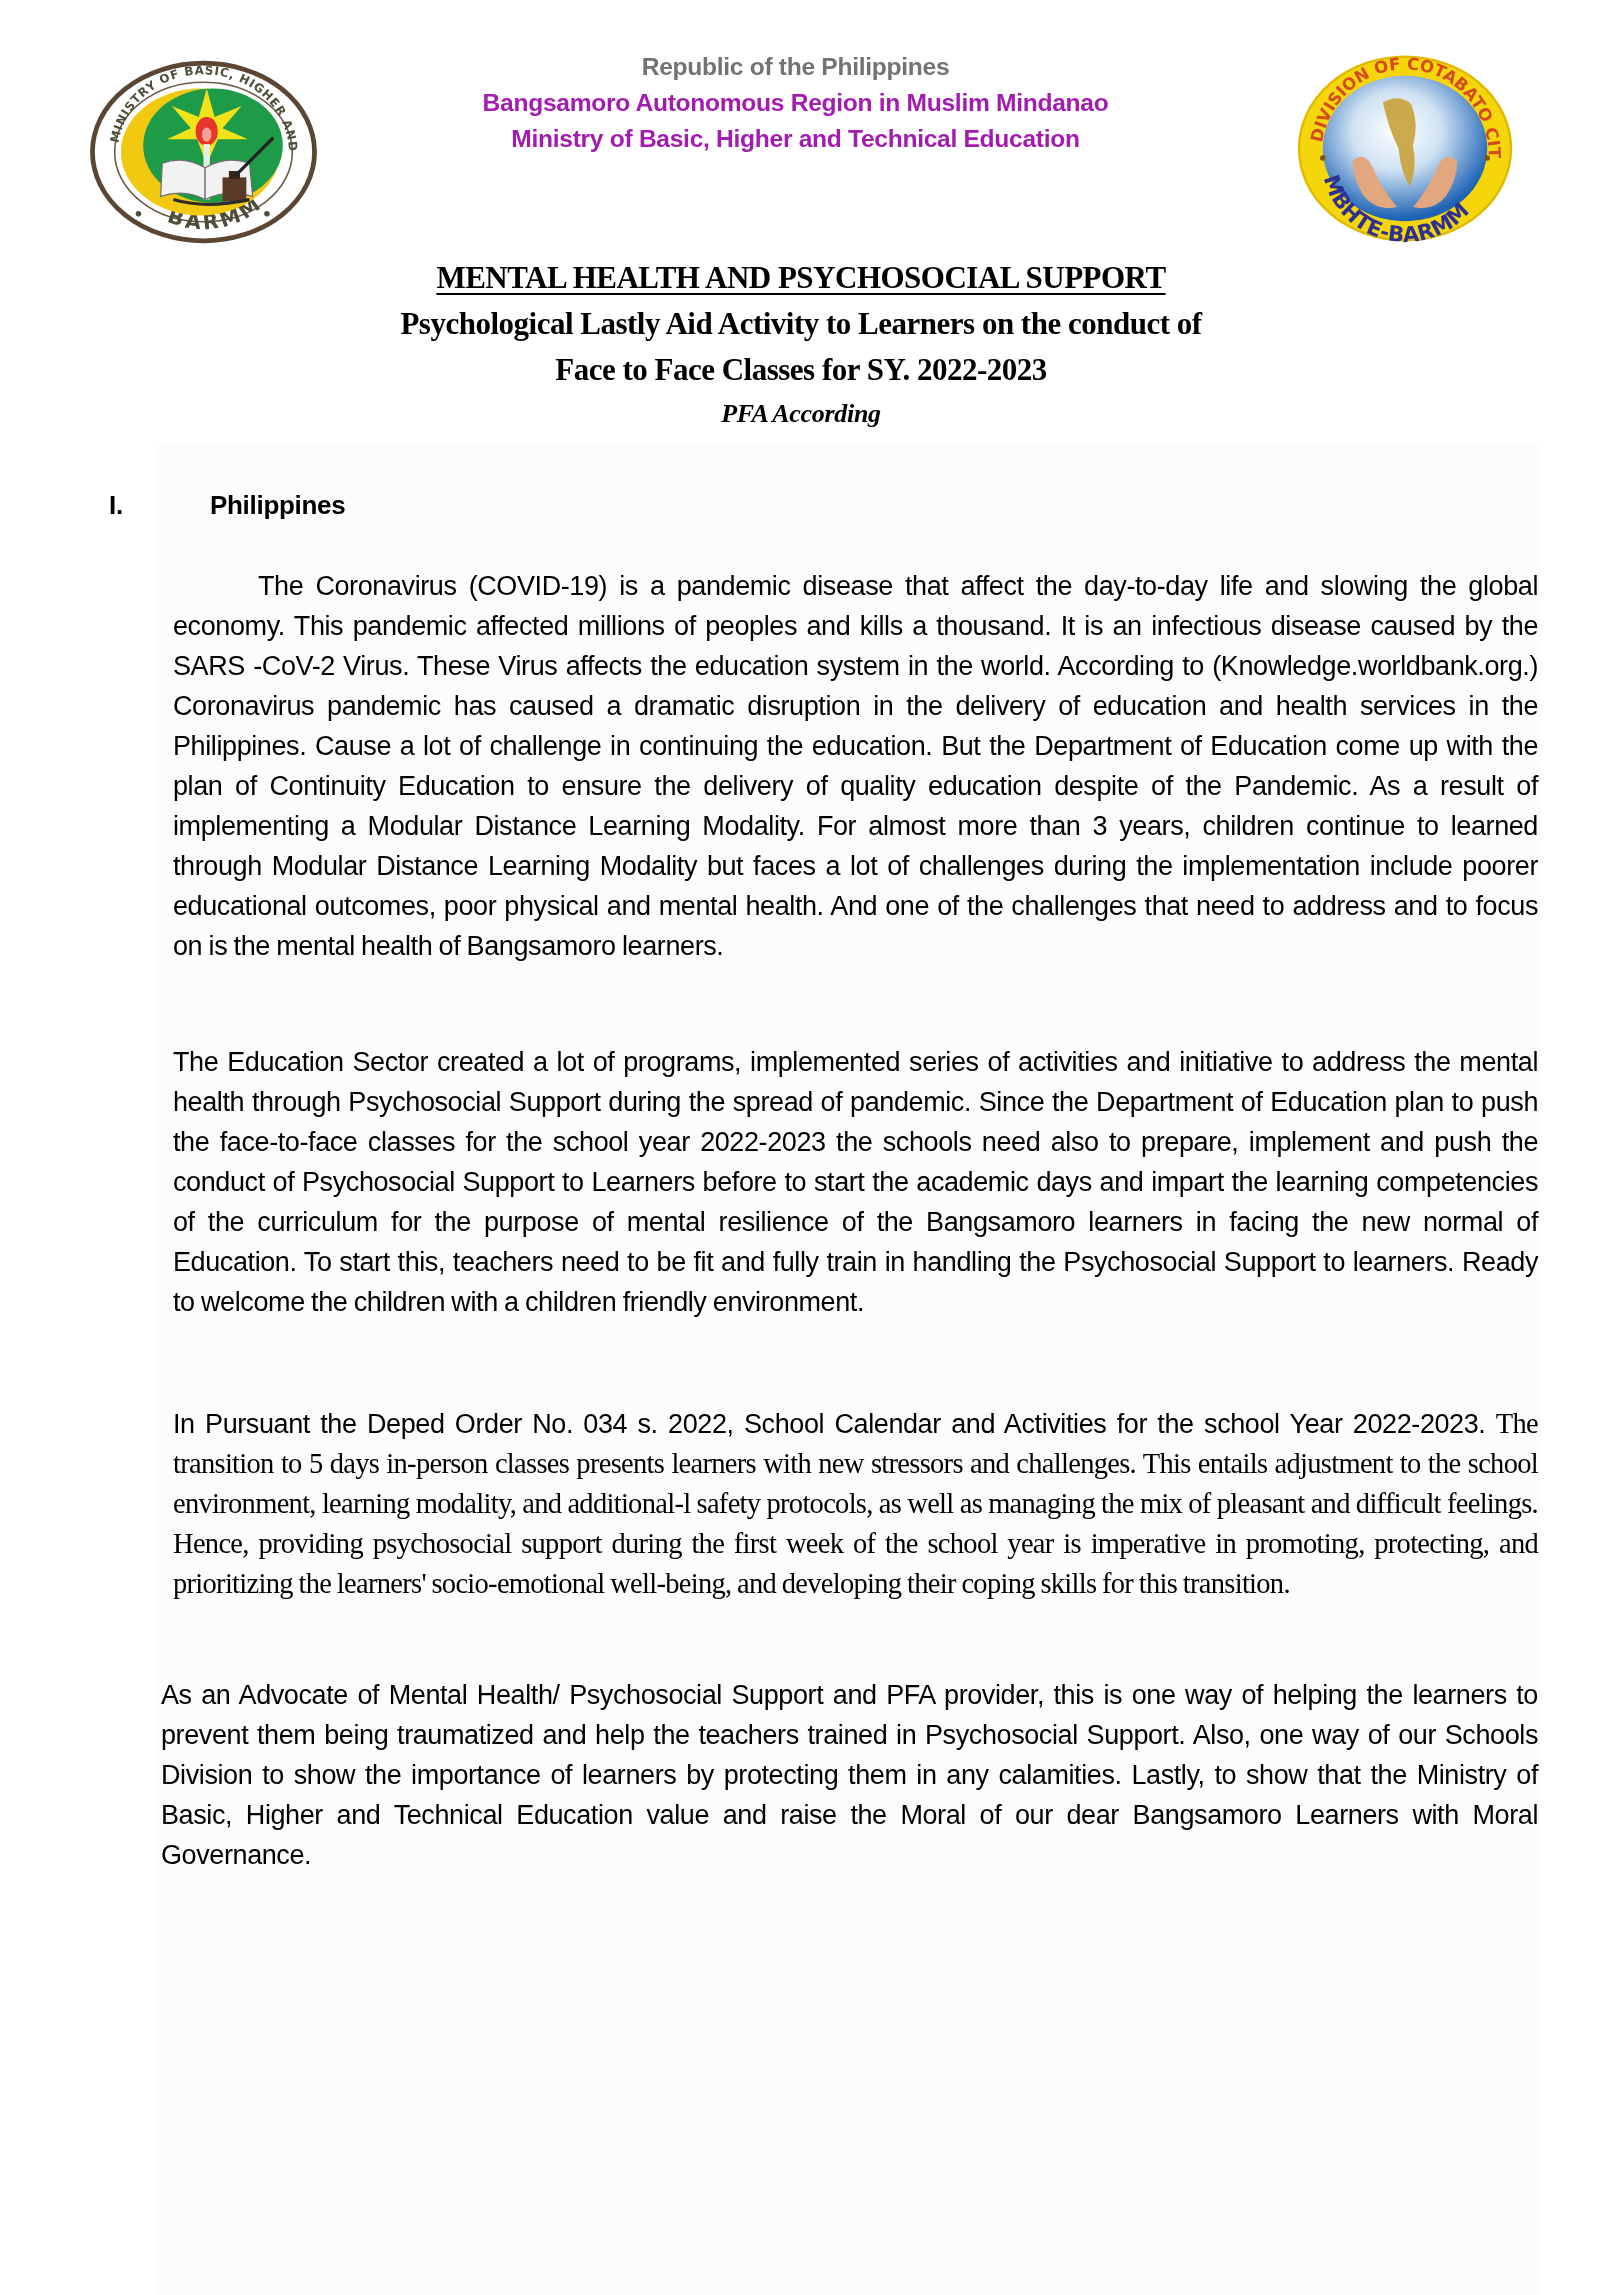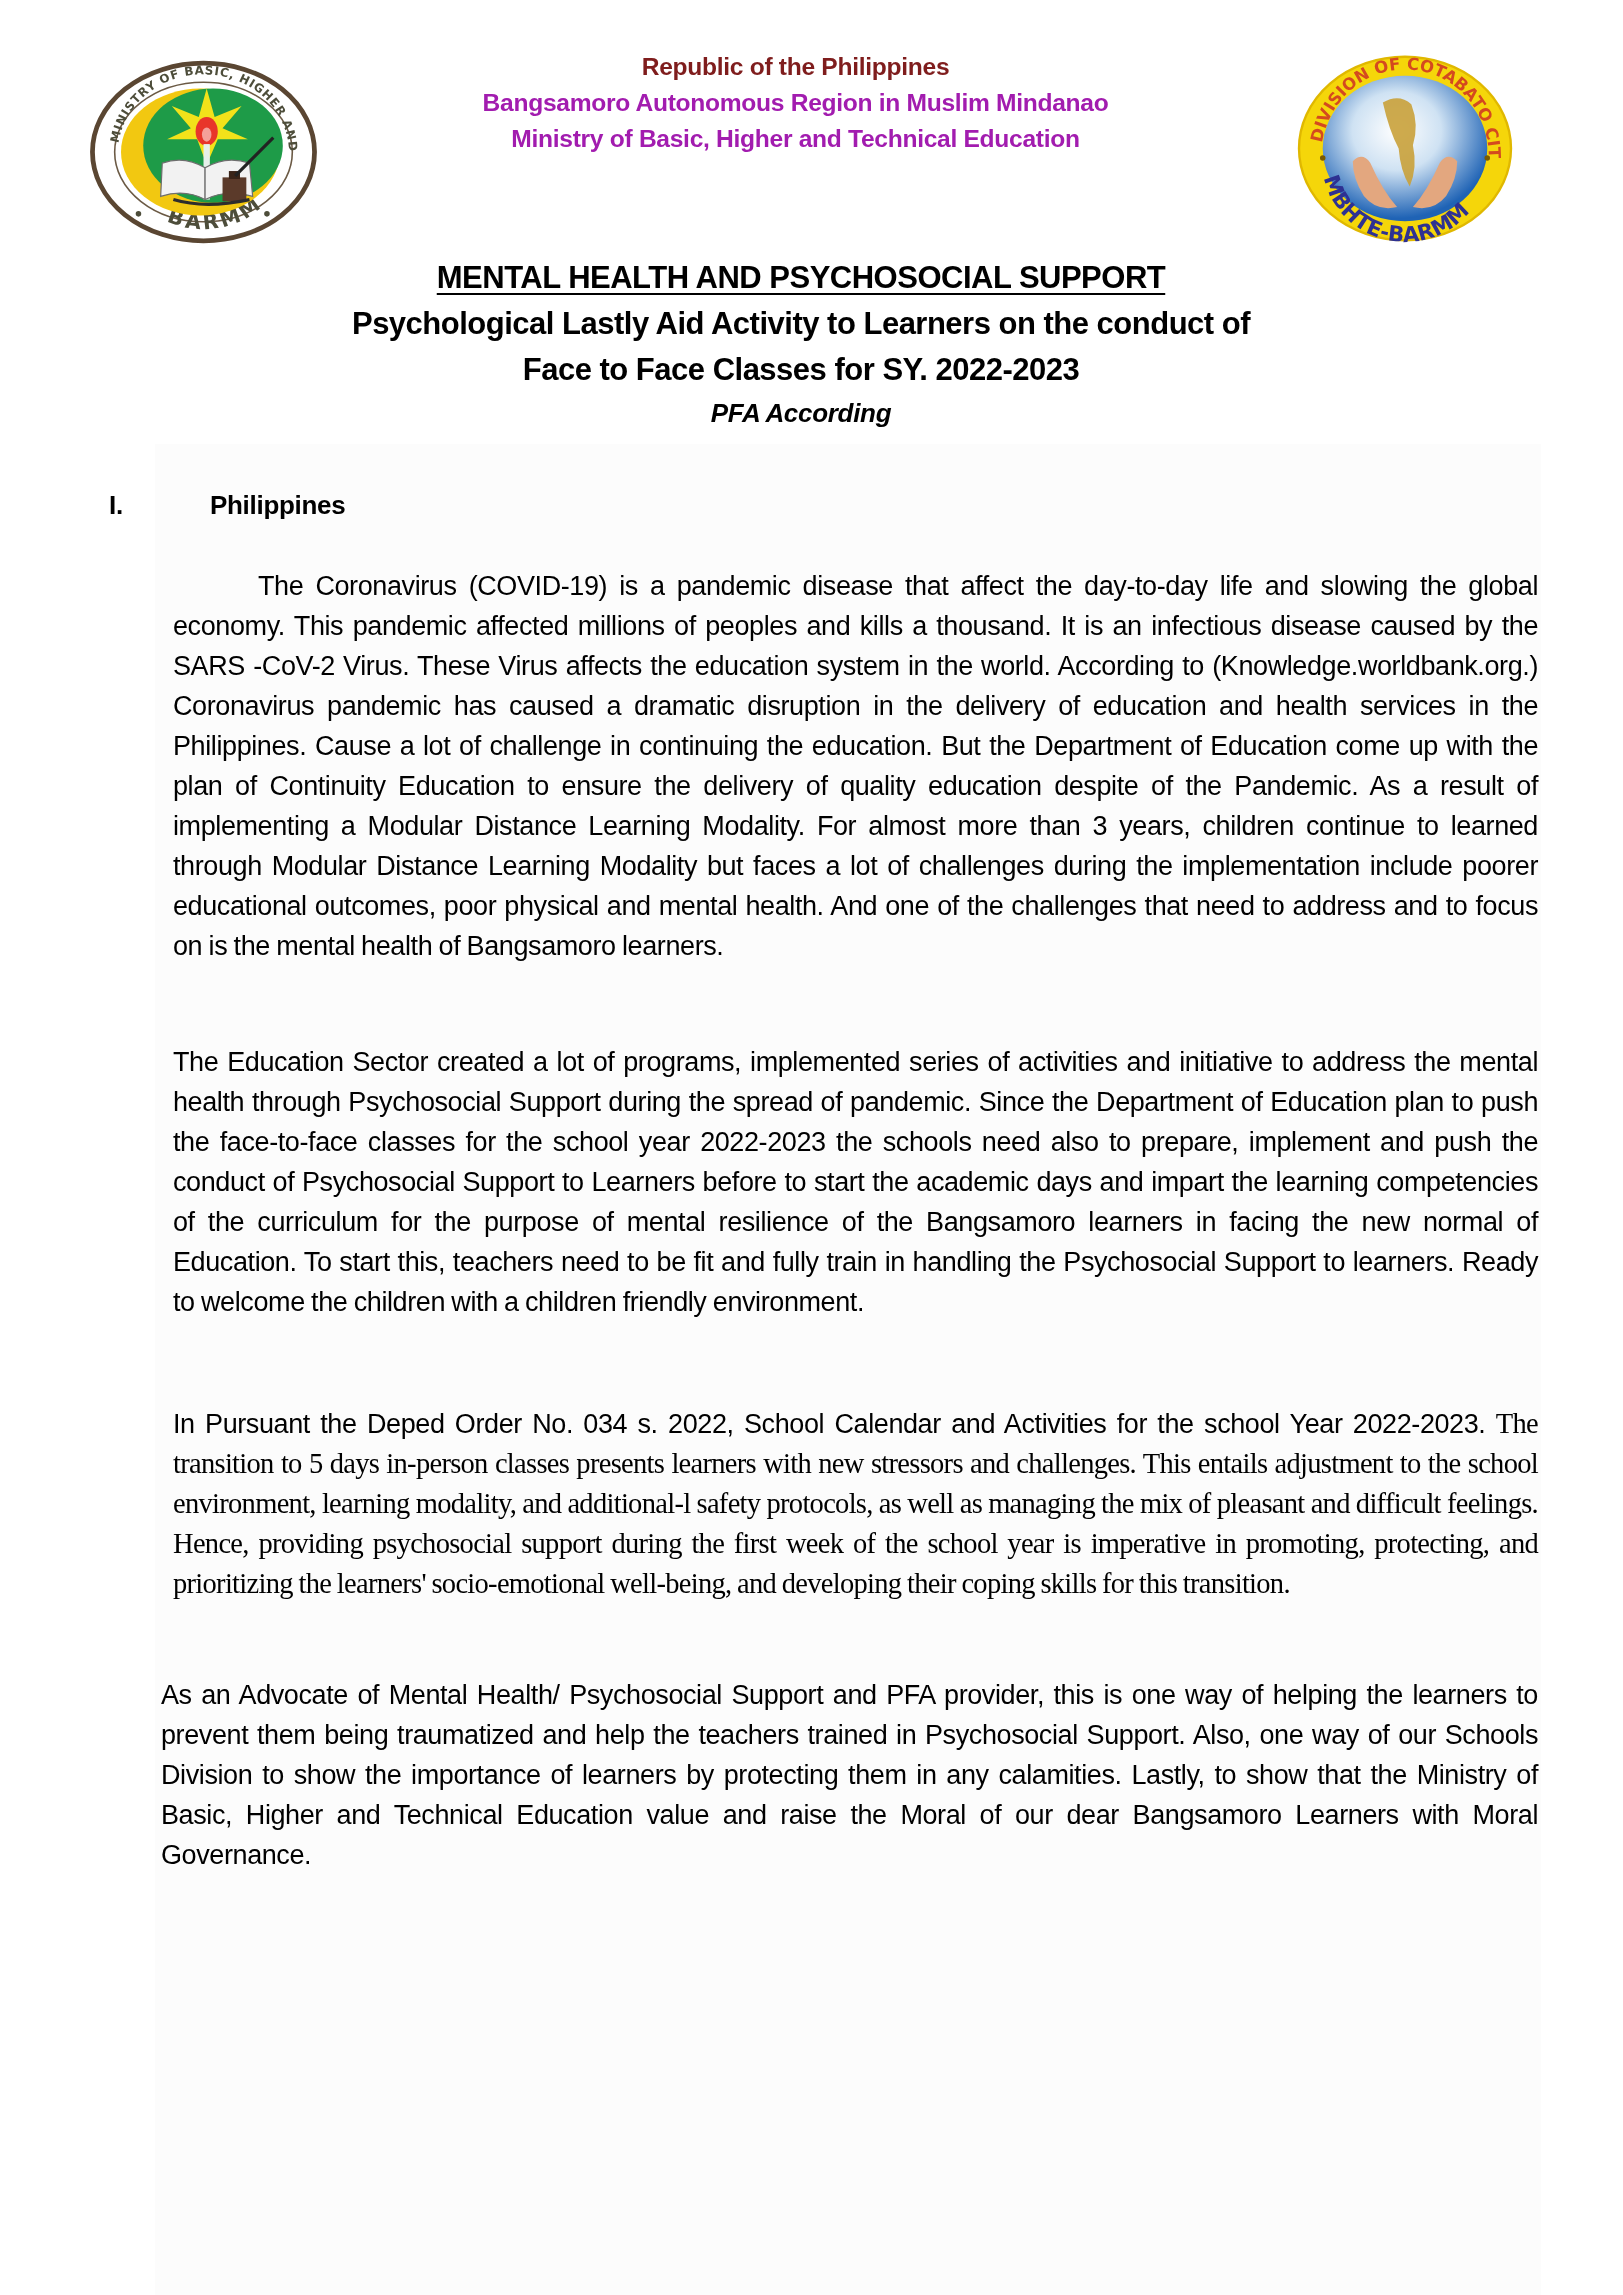--- a/index.html
+++ b/index.html
@@ -54,29 +54,30 @@
     text-align: center;
   }
   .hl {
     font-weight: bold;
     font-size: 24.6px;
     line-height: 36px;
     letter-spacing: -0.3px;
     white-space: nowrap;
   }
   .hl.green { color: #a21caf; }
-  .hl.black { color: #7f1d1d; }
+  .hl.black { color: #737373; }
 
   
   .title-block {
     position: absolute;
     left: 159px;
     top: 255px;
     width: 1284px;
     text-align: center;
+    font-family: Liberation Serif, serif;
   }
   .doc-title {
     font-weight: bold;
     font-size: 31px;
     line-height: 46px;
     text-decoration: underline;
     text-decoration-thickness: 2.4px;
     text-underline-offset: 4.8px;
     letter-spacing: -0.5px;
   }

